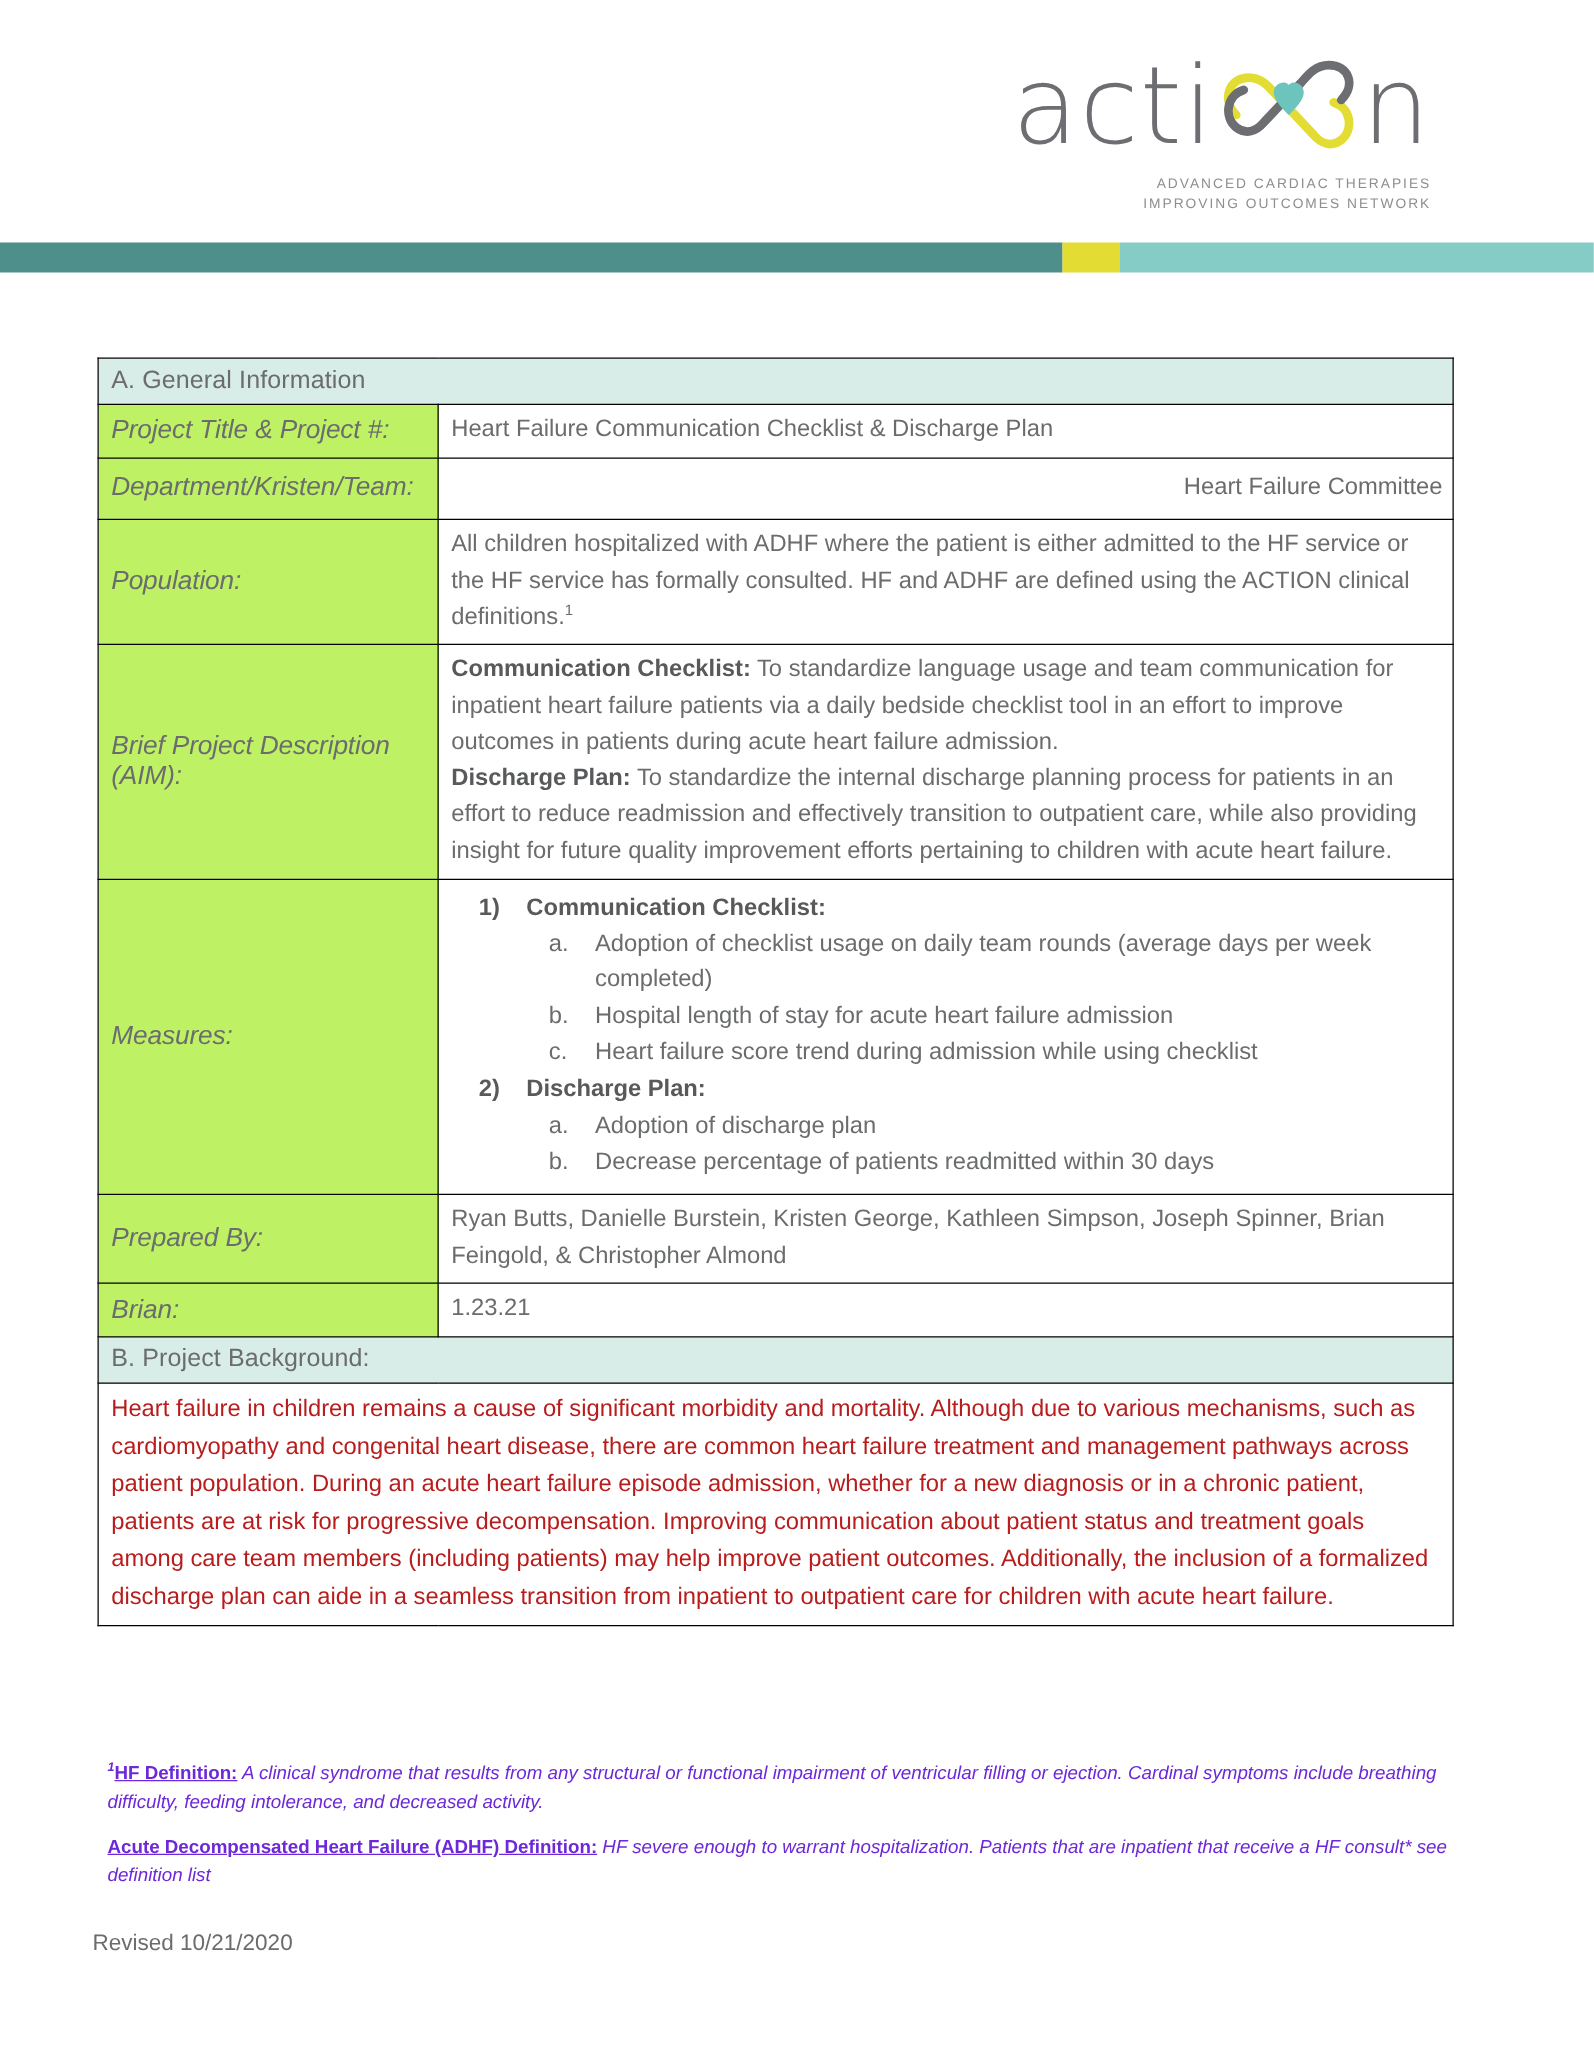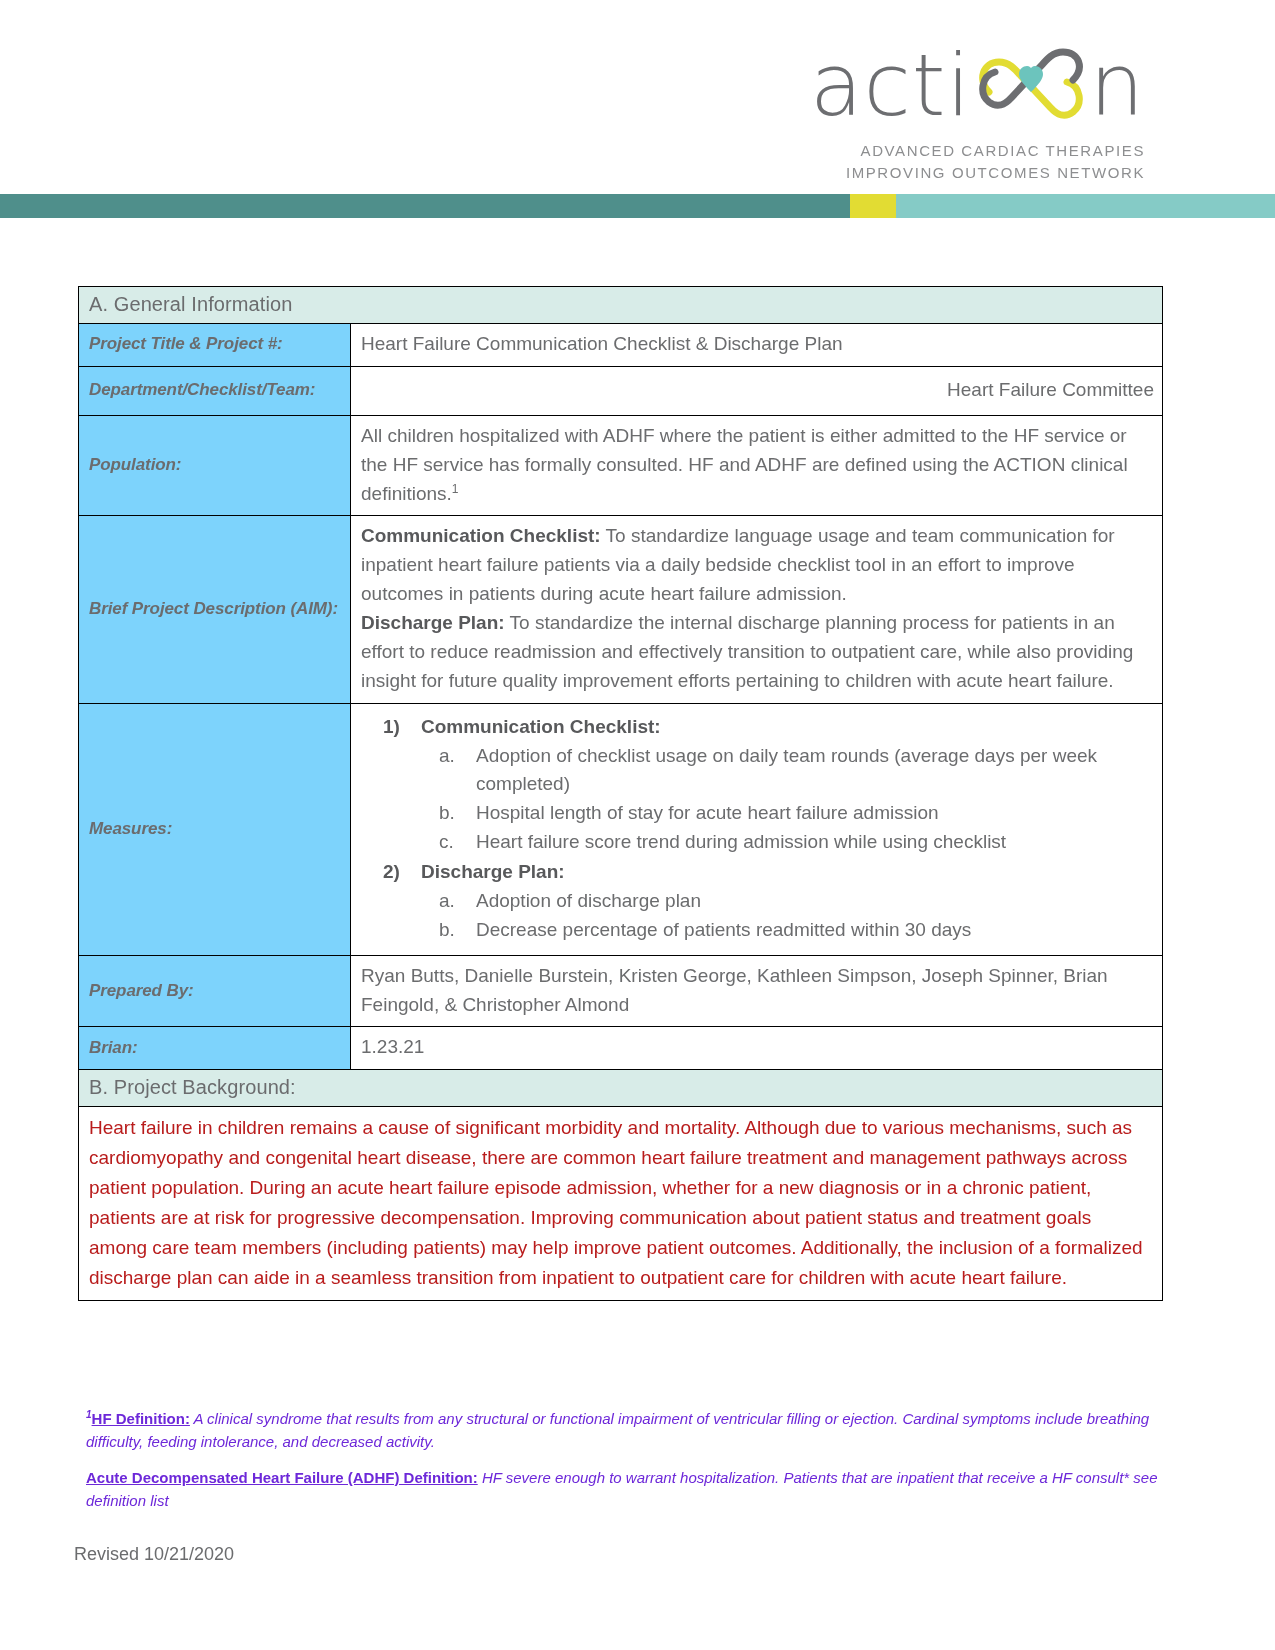--- a/index.html
+++ b/index.html
@@ -43,21 +43,21 @@
     position: relative;
     display: inline-block;
     width: 116px;
     height: 80px;
     margin-left: 2px;
     vertical-align: middle;
   }
   .logo-heart-glyph svg { position: absolute; left: 0; top: 0; }
   .logo-tag {
     font-family: "Liberation Sans", sans-serif;
-    font-size: 15px;
+    font-size: 11px;
     letter-spacing: 1.6px;
     color: #8d8e90;
     line-height: 1.45;
     margin-top: 6px;
   }
 
   
   .color-rule {
     position: absolute;
     left: 0;
@@ -93,24 +93,24 @@
 
   .section-head td {
     background: #d8ece8;
     font-size: 20px;
     color: #6b6c6e;
     padding: 7px 10px 9px 14px;
     letter-spacing: 0.1px;
   }
 
   td.label {
-    background: #7dd3fc;
+    background: #bef264;
     font-style: italic;
-    font-weight: bold;
-    font-size: 17px;
+    font-weight: normal;
+    font-size: 21px;
     color: #6b6c6e;
     letter-spacing: -0.1px;
   }
   td.label.mid { vertical-align: middle; }
 
   td.value {
     font-size: 19px;
     line-height: 1.52;
     color: #6b6c6e;
     padding-left: 14px;
@@ -225,21 +225,21 @@
       <tr class="section-head">
         <td colspan="2">A. General Information</td>
       </tr>
 
       <tr>
         <td class="label mid">Project Title &amp; Project #:</td>
         <td class="value tight">Heart Failure Communication Checklist &amp; Discharge Plan</td>
       </tr>
 
       <tr>
-        <td class="label mid">Department/Checklist/Team:</td>
+        <td class="label mid">Department/Kristen/Team:</td>
         <td class="value" style="padding-top:9px;padding-bottom:10px;text-align:right;">Heart Failure Committee</td>
       </tr>
 
       <tr>
         <td class="label mid">Population:</td>
         <td class="value"><span>All children hospitalized with ADHF where the patient is either admitted to the HF service or the HF service has formally consulted. HF and ADHF are defined using the ACTION clinical definitions.</span><span class="sup">1</span></td>
       </tr>
 
       <tr>
         <td class="label mid">Brief Project Description (AIM):</td>

